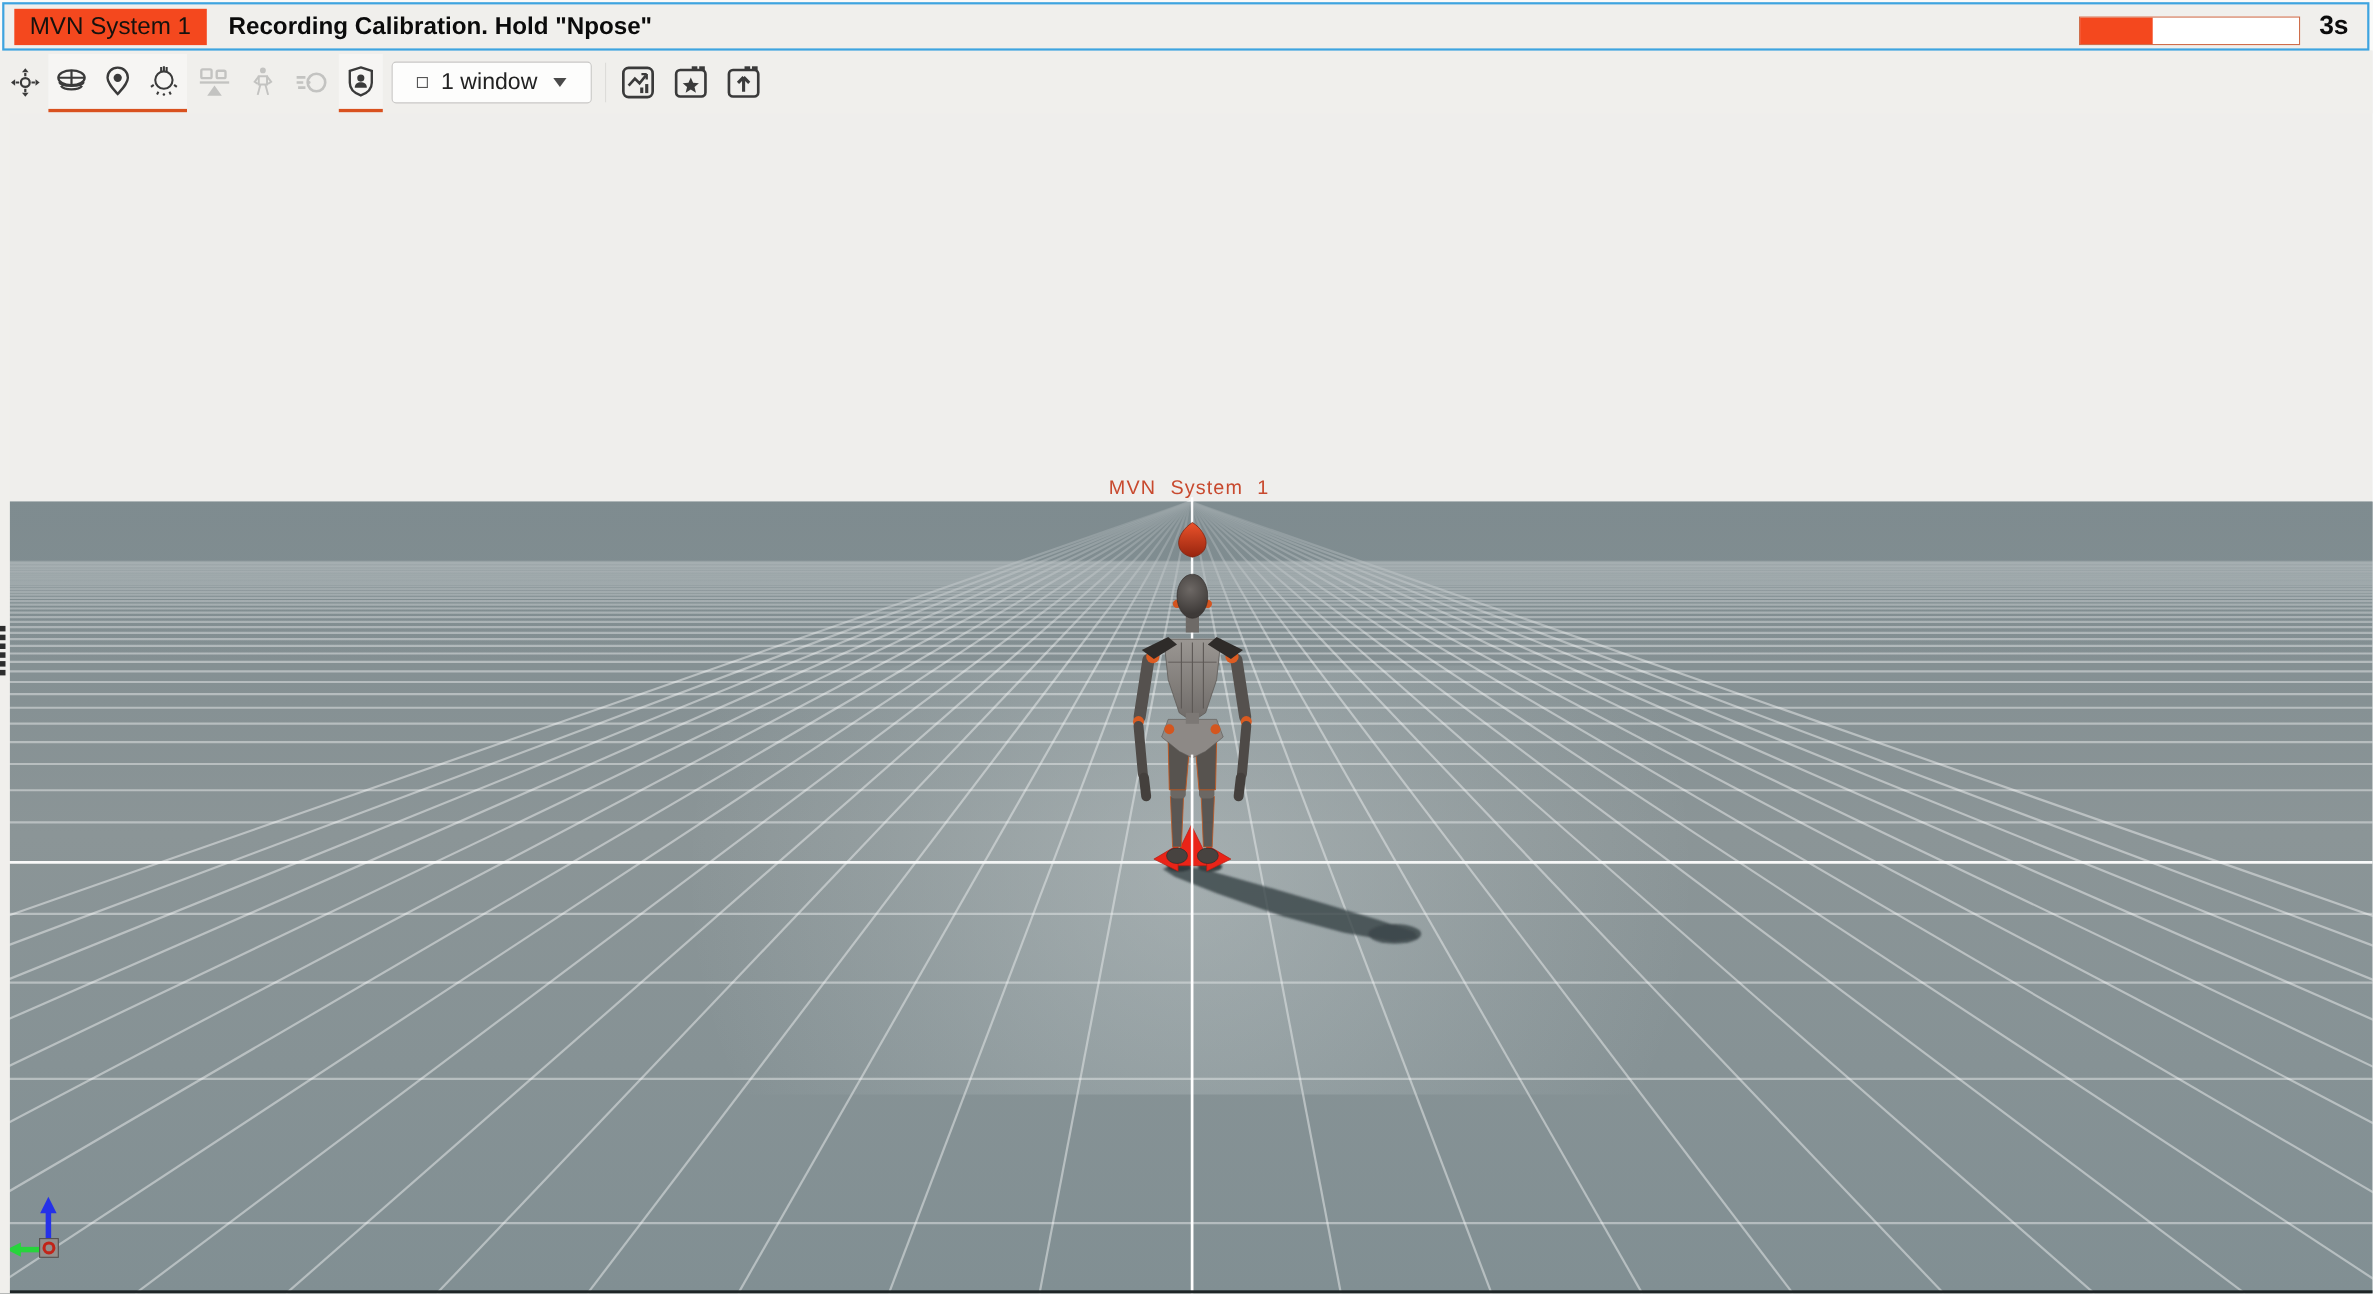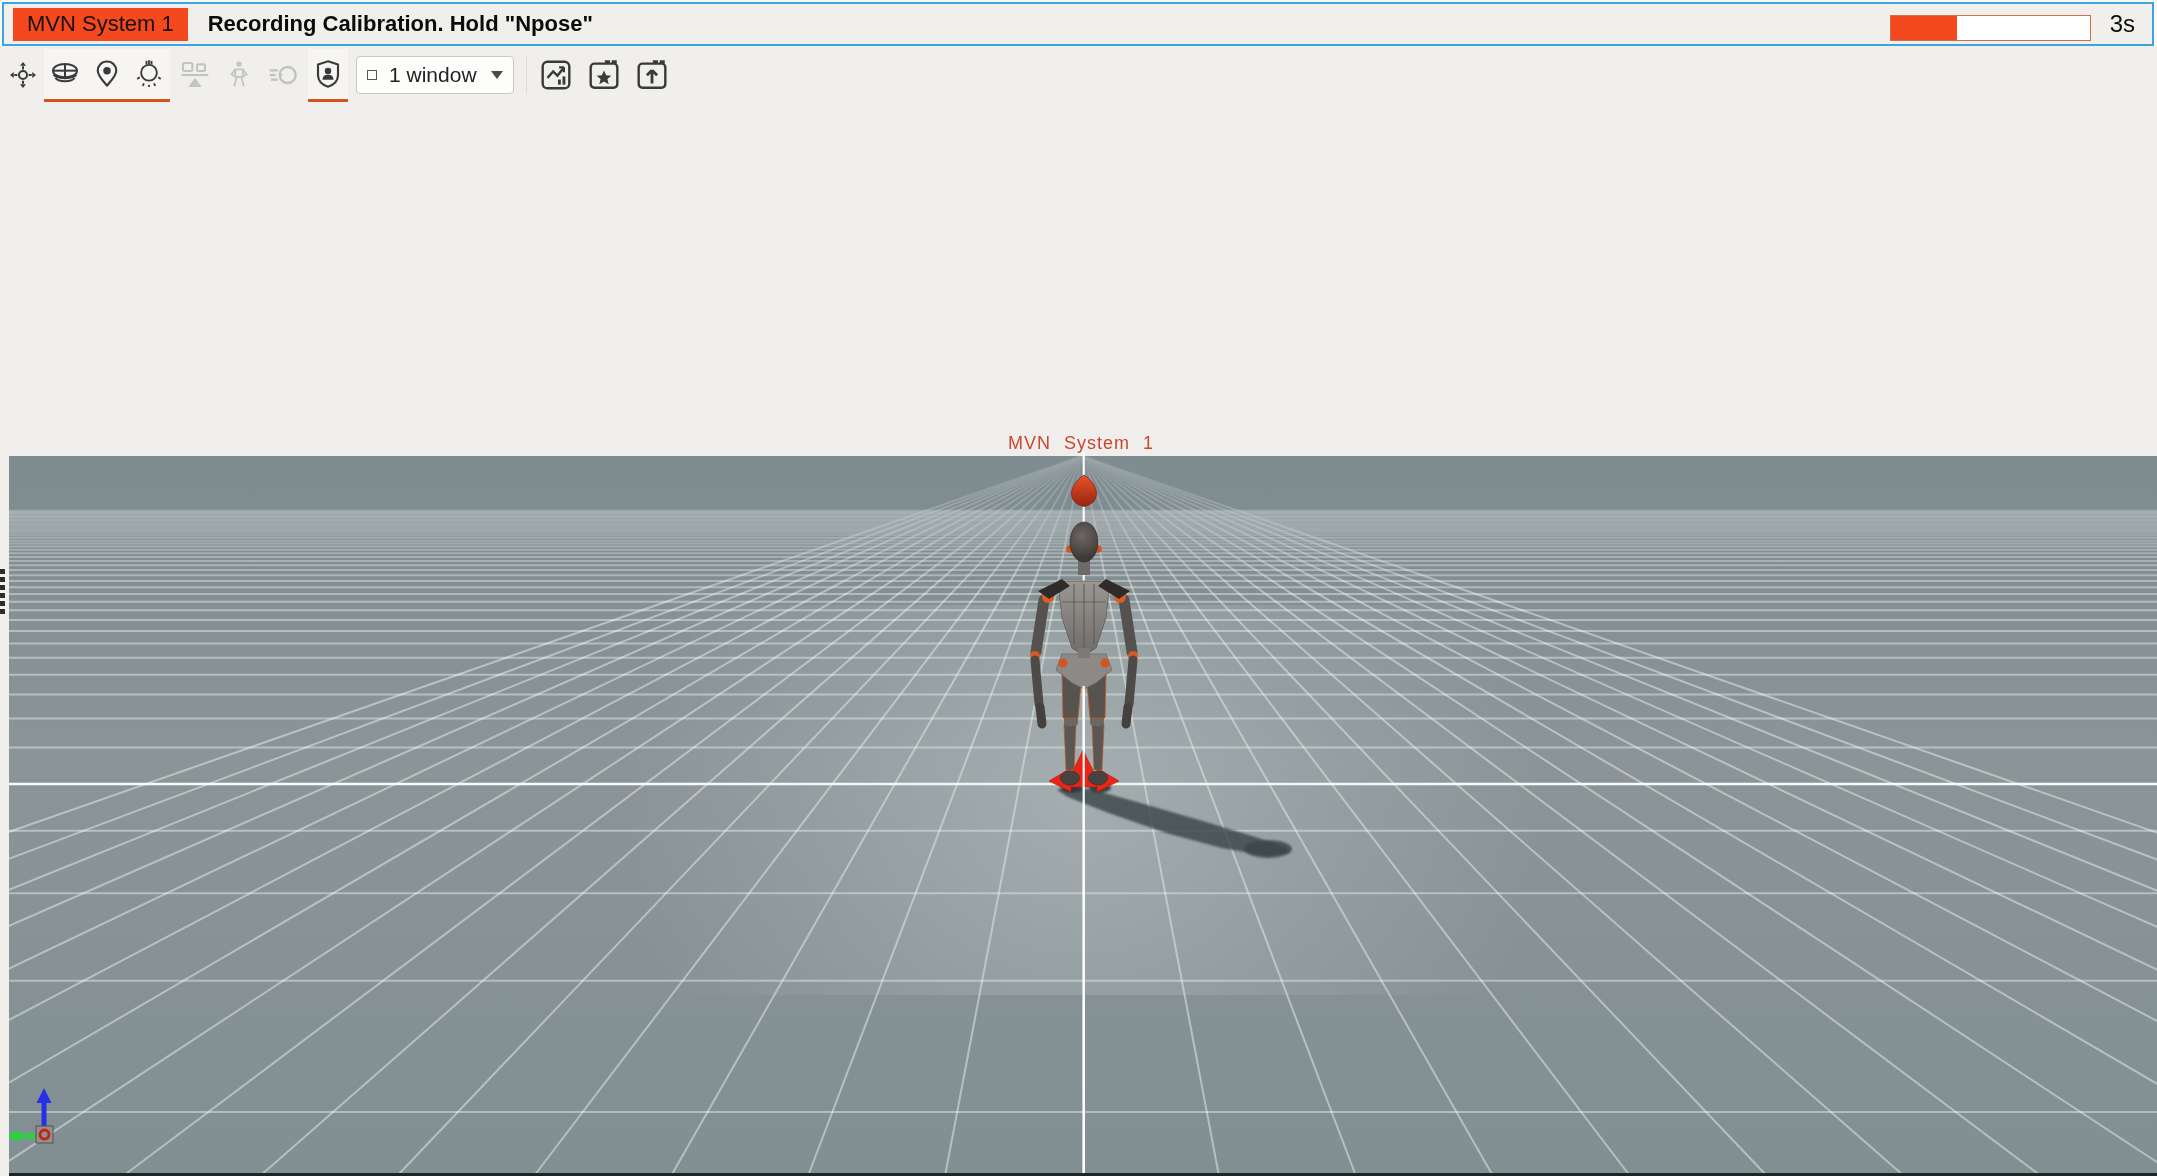--- a/index.html
+++ b/index.html
@@ -21,41 +21,41 @@
   }
   .banner-msg{
     margin-left:20px;font-size:22px;font-weight:bold;color:#0b0b0b;white-space:nowrap;
   }
   .progress{
     position:absolute;right:61px;top:11px;width:199px;height:24px;
     border:1px solid #cf6e4b;background:#ffffff;
   }
   .progress-fill{height:100%;background:#f4481e;width:33%;}
   .countdown{
-    position:absolute;right:17px;top:6px;font-size:24px;font-weight:normal;color:#0b0b0b;
+    position:absolute;right:17px;top:6px;font-size:24px;font-weight:bold;color:#0b0b0b;
   }
   
   .toolbar{
     position:absolute;top:46px;left:0;right:0;height:57px;background:#f0efec;
     display:flex;align-items:center;
   }
   .tb-icon{
     width:34px;height:34px;display:flex;align-items:center;justify-content:center;
     flex:0 0 auto;
   }
   .tb-group{
     height:53px;display:flex;align-items:center;background:#f6f5f3;
     border-bottom:3px solid #d9511f;box-sizing:border-box;padding:0 4px;
     margin-top:2px;
   }
   .tb-gap{width:8px;flex:0 0 auto;}
   .dropdown{
     margin-left:8px;height:38px;min-width:125px;background:#fdfdfc;
     border:1px solid #c9c8c6;border-radius:4px;display:flex;align-items:center;
-    padding:0 10px;box-sizing:border-box;
+    padding:0 22px;box-sizing:border-box;
   }
   .dd-square{width:8px;height:8px;border:1.5px solid #555;margin-right:12px;flex:0 0 auto;}
   .dd-label{font-size:21px;color:#222;white-space:nowrap;}
   .dd-caret{
     width:0;height:0;margin-left:14px;
     border-left:6px solid transparent;border-right:6px solid transparent;
     border-top:8px solid #4a4a4a;flex:0 0 auto;
   }
   .tb-sep{width:1px;height:36px;background:#dddcd9;margin:0 9px 0 12px;flex:0 0 auto;}
   

